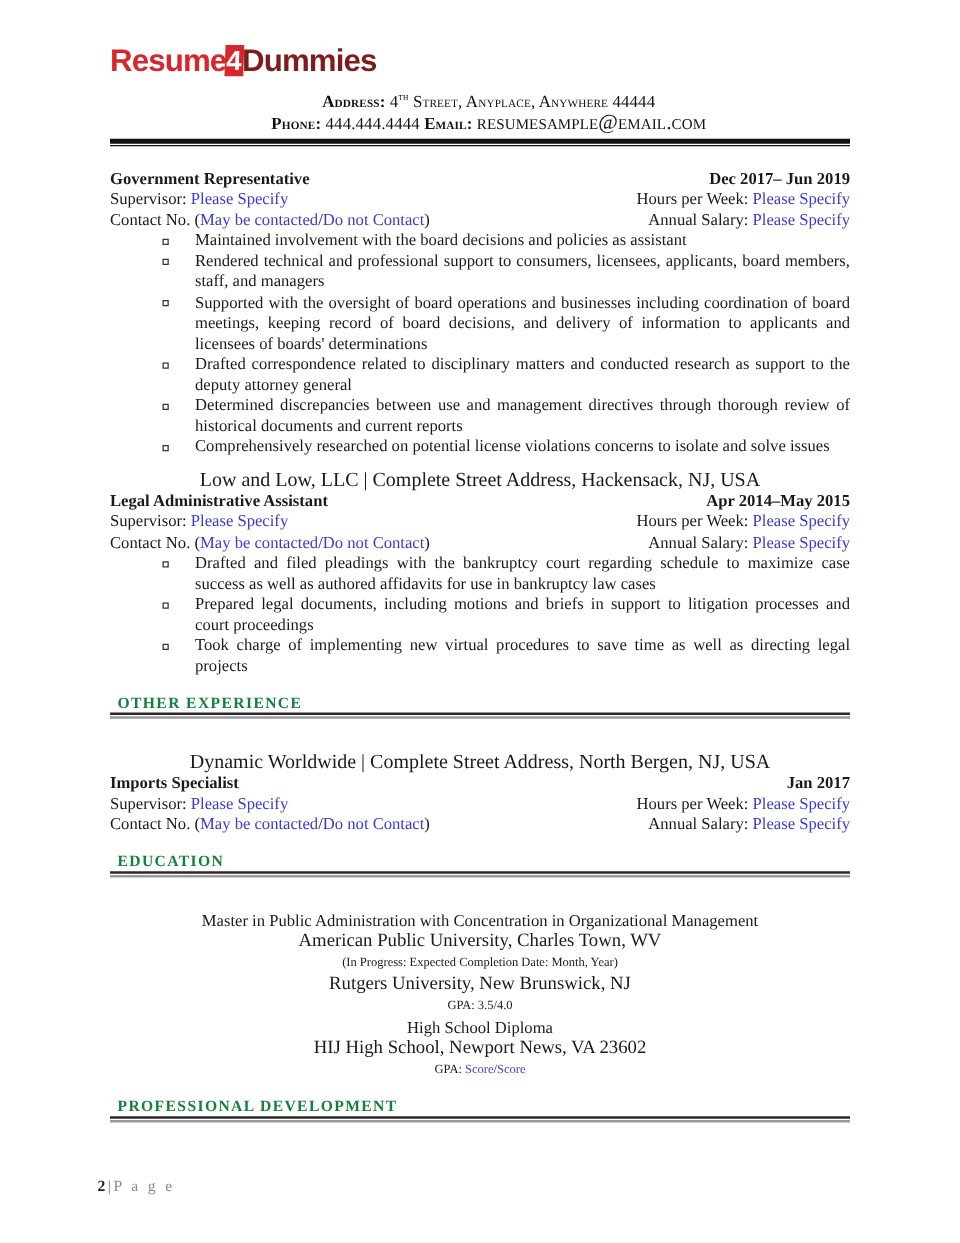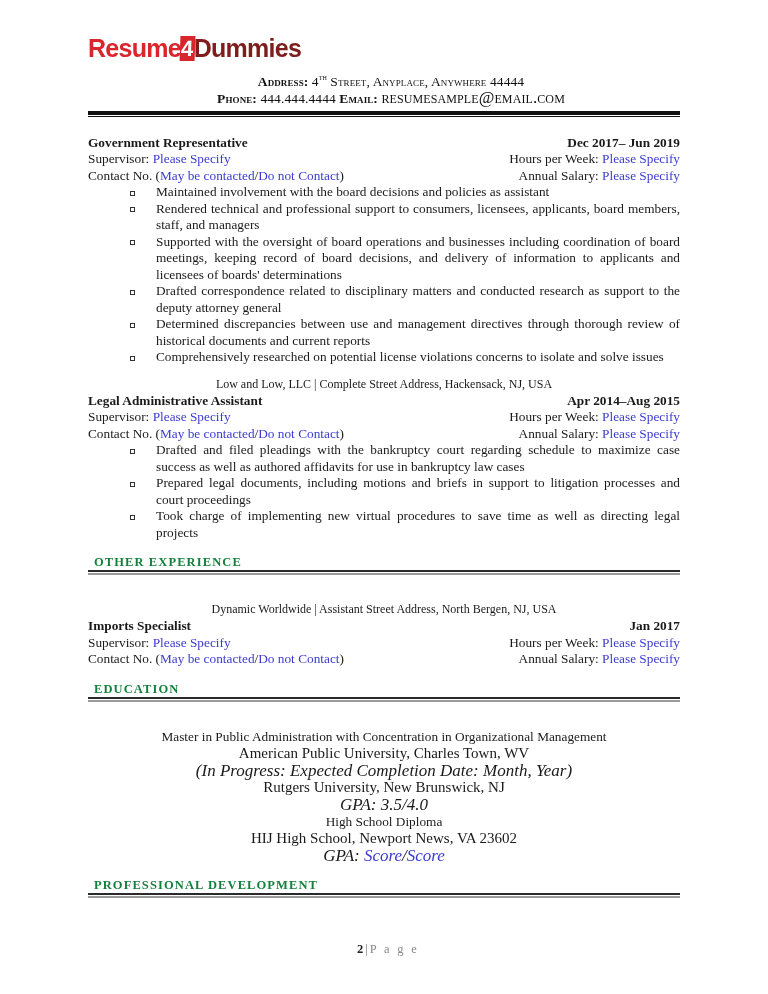--- a/index.html
+++ b/index.html
@@ -74,21 +74,21 @@
     margin-top: 4px;
     border-top: 4px solid #111;
     border-bottom: 1px solid #111;
     height: 1px;
   }
 
   
   .block { margin-top: 0; }
   .company {
     text-align: center;
-    font-size: 12px;
+    font-size: 16px;
     line-height: 17px;
     font-weight: normal;
   }
   .jobrow {
     display: flex;
     justify-content: space-between;
     font-size: 13.3px;
     line-height: 16.5px;
     white-space: nowrap;
     gap: 47px;
@@ -148,35 +148,34 @@
   .edu-deg {
     font-size: 13.3px;
     font-weight: normal;
     line-height: 17px;
   }
   .edu-school {
     font-size: 15px;
     line-height: 17px;
   }
   .edu-note {
-    font-size: 17px;
-    font-style: italic;
+    font-size: 10px;
     line-height: 17px;
   }
   .spacer-10 { height: 10px; }
   .spacer-18 { height: 18px; }
   .spacer-26 { height: 26px; }
 
   
   .footer {
     position: absolute;
-    left: 92px;
+    left: 78px;
     width: 592px;
     top: 942px;
-    text-align: center;
+    text-align: left;
     font-size: 12.5px;
     line-height: 15px;
   }
   .footer .pnum { font-weight: bold; color: #222; }
   .footer .sep { color: #777; padding: 0 2px; }
   .footer .pword { color: #8a8a8a; letter-spacing: 2.3px; }
 </style>
 </head>
 <body>
 
@@ -238,21 +237,21 @@
         <li>Comprehensively researched on potential license violations concerns to isolate and solve issues</li>
       </ul>
     </div>
 
     <div class="spacer-10"></div>
 
     <div class="block">
       <div class="company">Low and Low, LLC | Complete Street Address, Hackensack, NJ, USA</div>
       <div class="jobrow title-row">
         <div class="left">Legal Administrative Assistant</div>
-        <div class="right">Apr 2014–Aug 2015</div>
+        <div class="right">Apr 2014–May 2015</div>
       </div>
       <div class="jobrow">
         <div class="left">
           <span>Supervisor:</span>
           <span class="blue">Please Specify</span>
         </div>
         <div class="right">
           <span>Hours per Week:</span>
           <span class="blue">Please Specify</span>
         </div>
@@ -274,21 +273,21 @@
     </div>
 
     <div class="section">
       <div class="section-title">OTHER EXPERIENCE</div>
       <div class="section-rule"></div>
     </div>
 
     <div class="spacer-26"></div>
 
     <div class="block">
-      <div class="company">Dynamic Worldwide | Assistant Street Address, North Bergen, NJ, USA</div>
+      <div class="company">Dynamic Worldwide | Complete Street Address, North Bergen, NJ, USA</div>
       <div class="jobrow title-row">
         <div class="left">Imports Specialist</div>
         <div class="right">Jan 2017</div>
       </div>
       <div class="jobrow">
         <div class="left">
           <span>Supervisor:</span>
           <span class="blue">Please Specify</span>
         </div>
         <div class="right">

